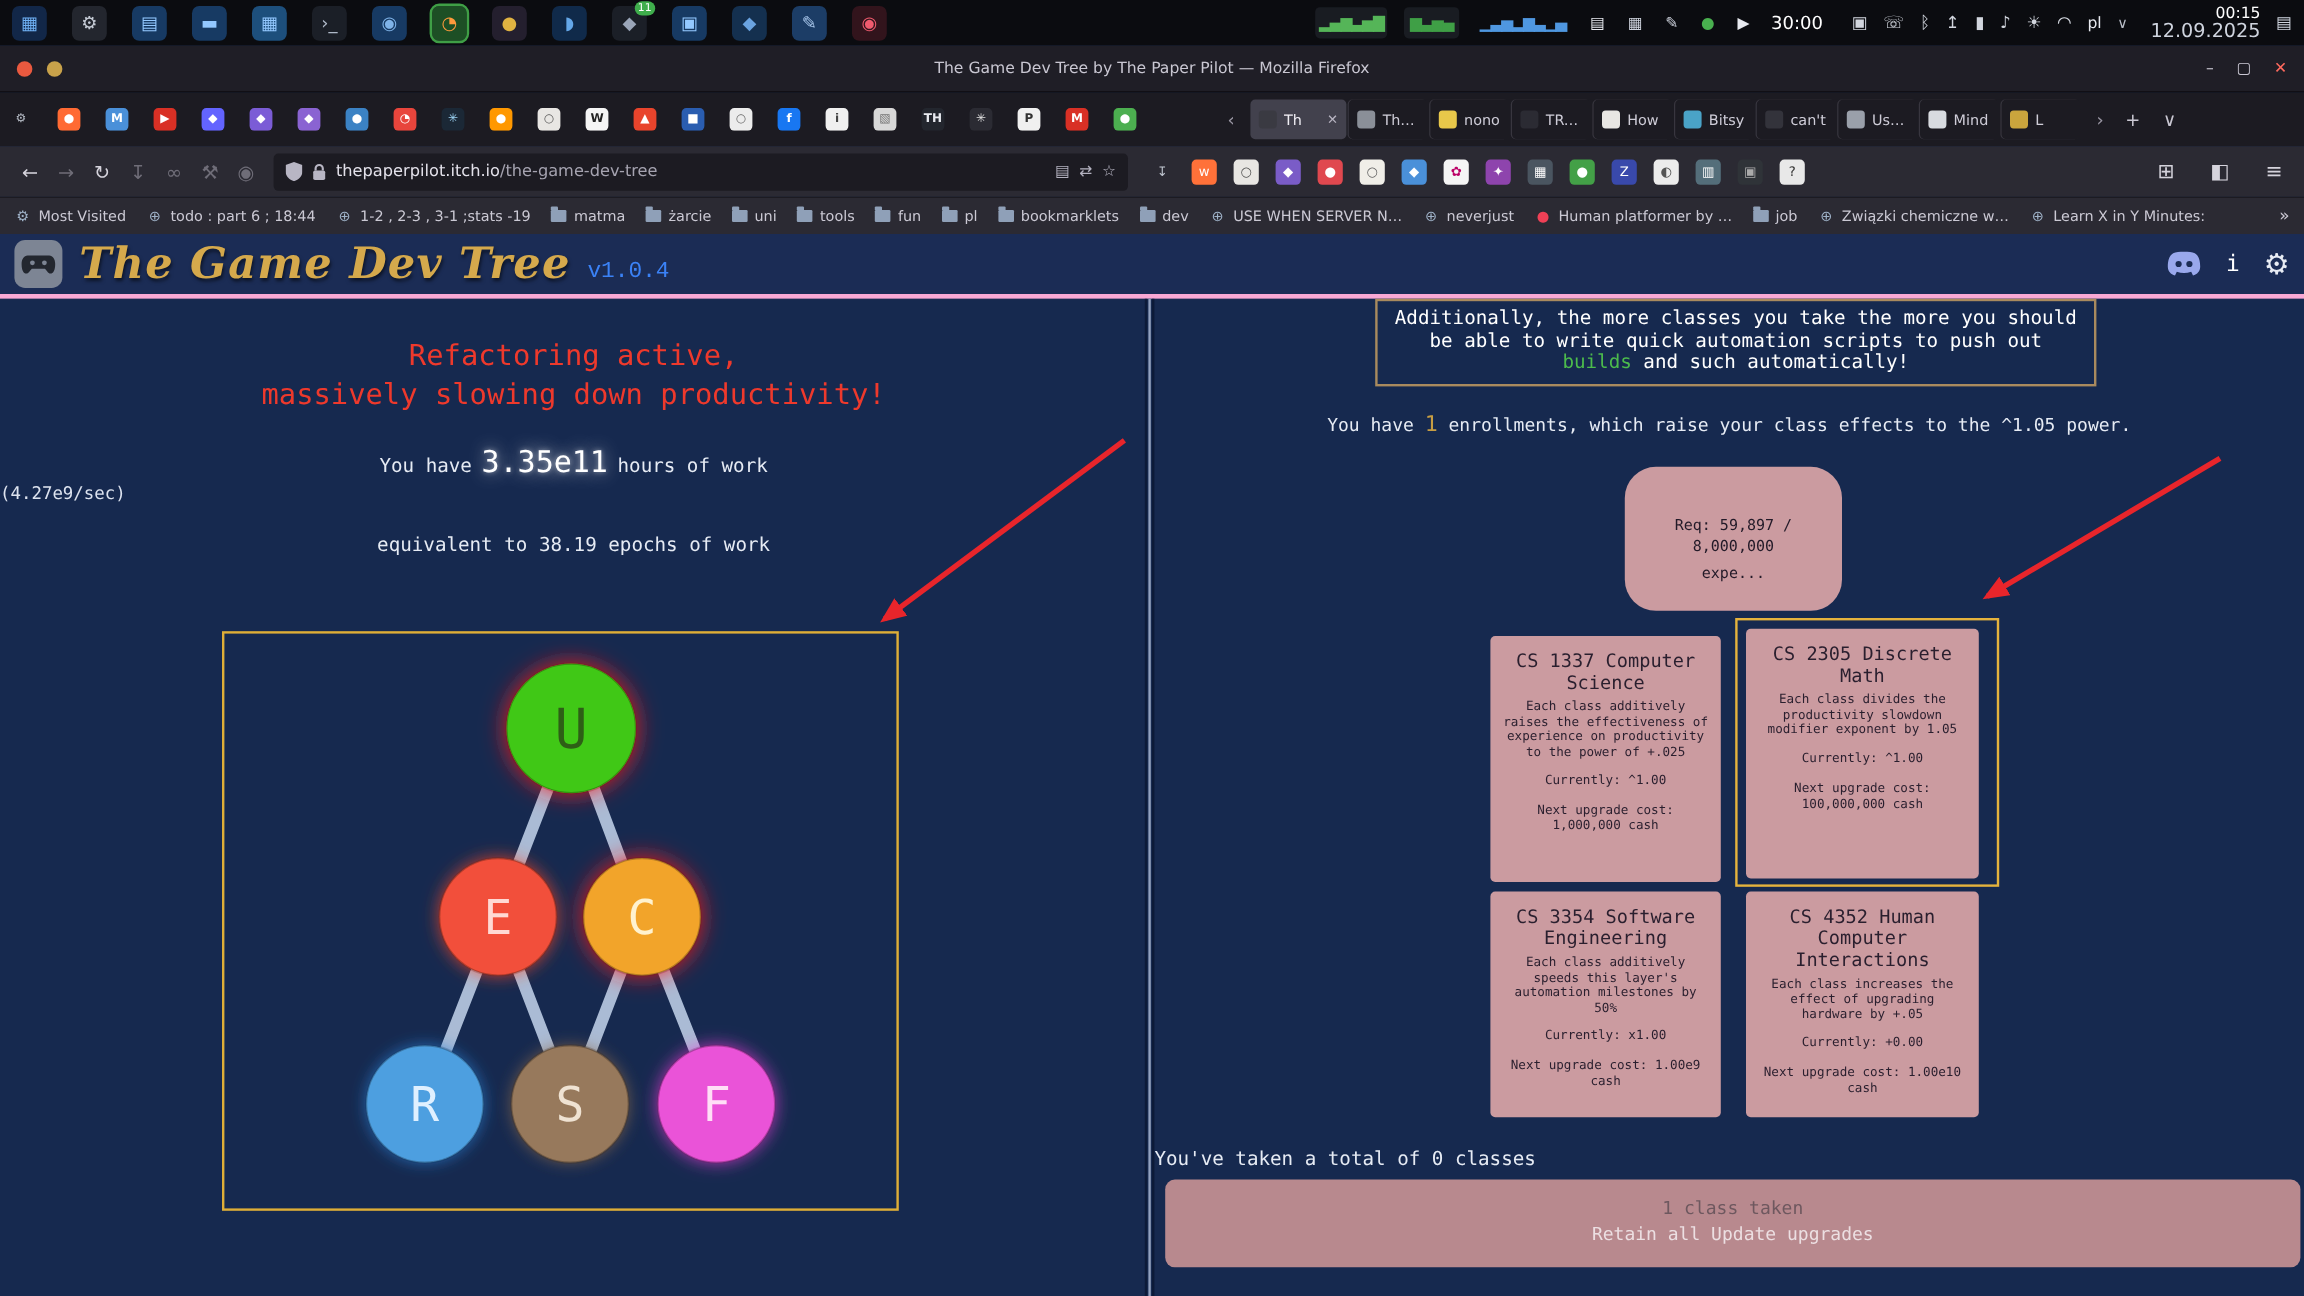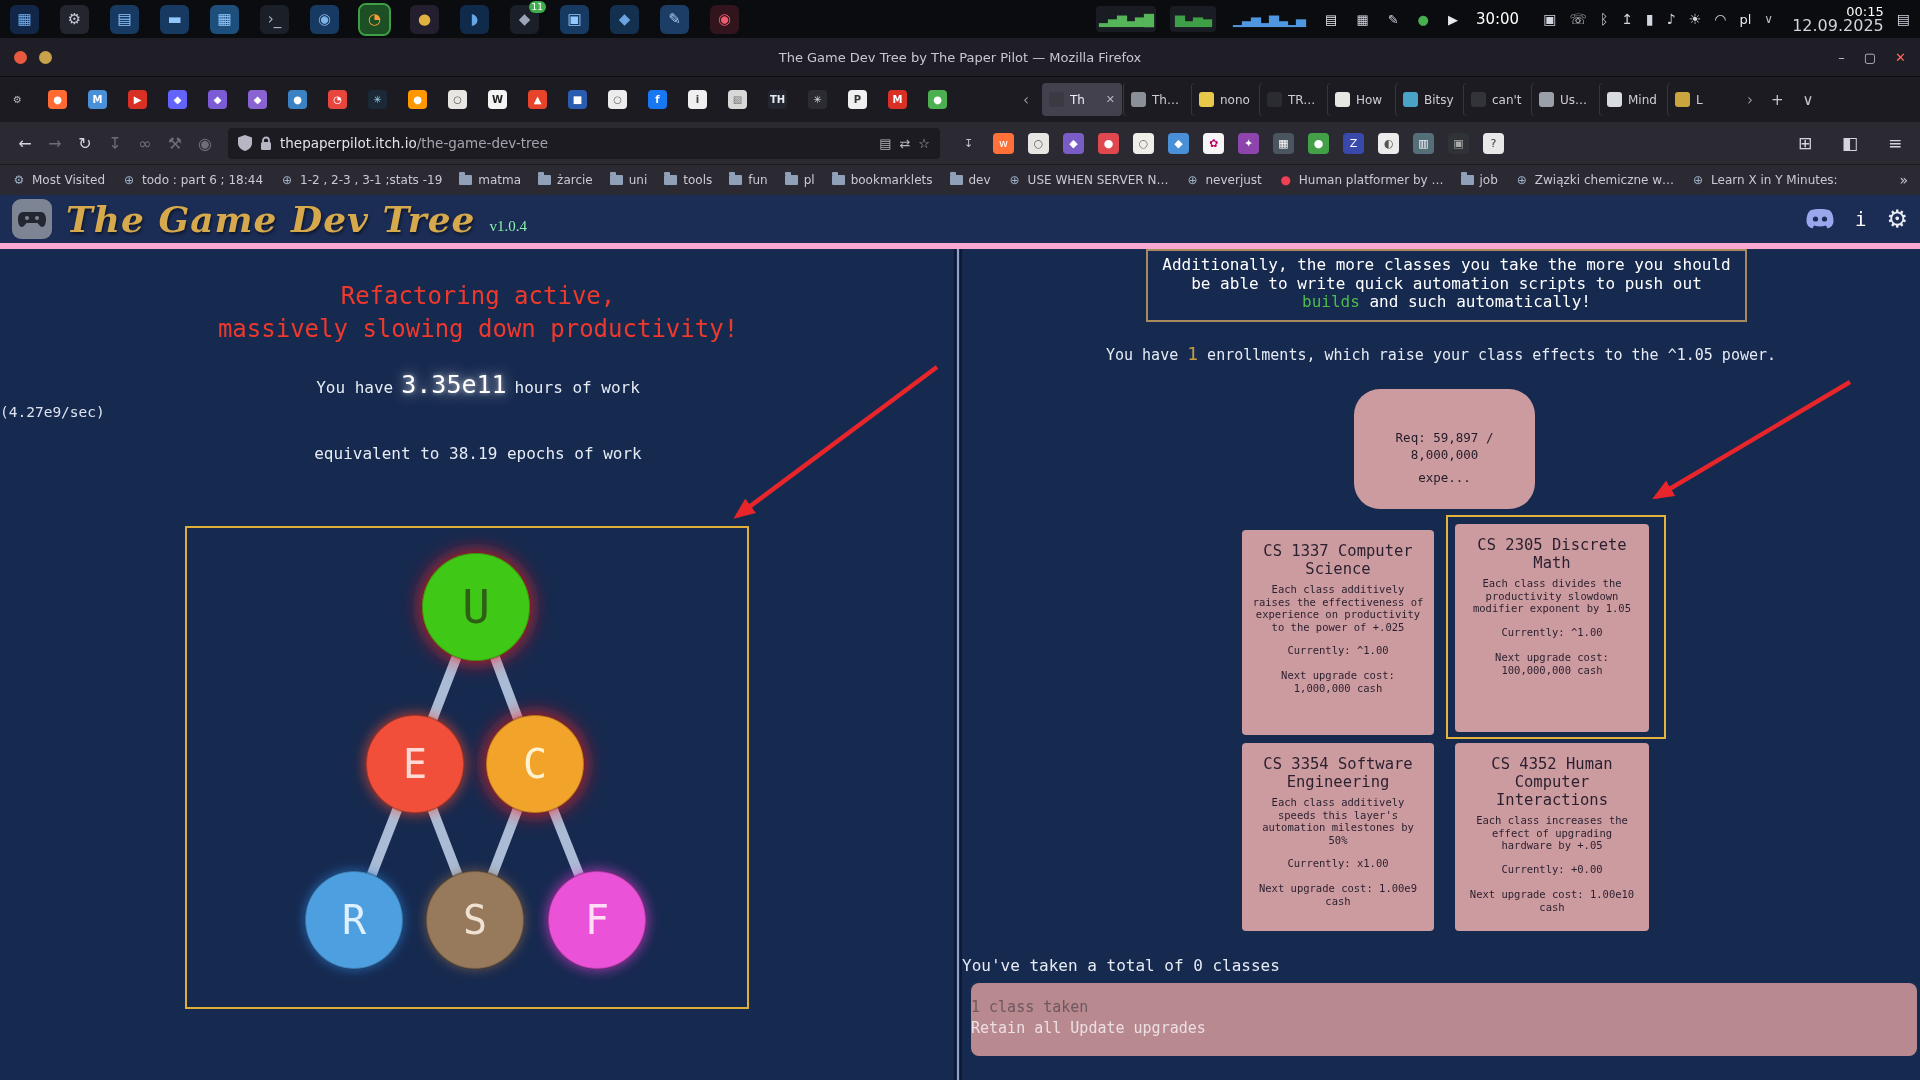--- a/index.html
+++ b/index.html
@@ -68,24 +68,24 @@
 
 .bookmarksbar{height:31px;background:#2b2a33;display:flex;align-items:center;gap:17px;padding:0 12px;border-top:1px solid #1c1b22;overflow:hidden}
 .bm{display:inline-flex;align-items:center;gap:6px;color:#cbc9d4;font-size:12px;white-space:nowrap;flex:none}
 .bmi{font-size:12px;color:#9fb2c8;width:14px;text-align:center;flex:none}
 .bmi.folder{width:13px;height:10px;background:#8fa0b8;border-radius:1px;position:relative}
 .bmi.folder::before{content:"";position:absolute;top:-3px;left:0;width:6px;height:3px;background:#8fa0b8;border-radius:1px 1px 0 0}
 .bmi.pocket{color:#ef4056}
 .bm-overflow{margin-left:auto;font-size:14px}
 
 
-.gameheader{height:54px;background:#1b2c55;display:flex;align-items:center;padding:0 12px;gap:14px;border-bottom:6px solid #f9a8d4}
+.gameheader{height:54px;background:#1b2c55;display:flex;align-items:center;padding:0 12px;gap:14px;border-bottom:4px solid #f9a8d4}
 .logo{width:40px;height:40px;border-radius:9px;background:#7d8594;display:grid;place-items:center;flex:none}
 .game-title{font-family:"DejaVu Serif","Liberation Serif",serif;font-style:italic;font-weight:bold;font-size:36px;color:#d5a94c;letter-spacing:1px;text-shadow:1px 2px 3px rgba(0,0,0,.55);line-height:50px}
-.game-version{font-family:Liberation Serif, serif;font-size:15px;color:#86efac;align-self:flex-end;margin-bottom:8px}
+.game-version{font-family:Liberation Mono, monospace;font-size:19px;color:#3b82f6;align-self:flex-end;margin-bottom:8px}
 .gh-right{margin-left:auto;display:flex;gap:20px;align-items:center}
 .gh-info{color:#fff;font-family:"DejaVu Sans Mono",monospace;font-size:19px}
 .gh-gear{color:#e8ecf4;font-size:24px}
 
 
 .content{position:absolute;top:249px;left:0;width:1920px;height:831px;background:#16294f;font-family:"DejaVu Sans Mono","Liberation Mono",monospace}
 .left-panel{position:absolute;left:0;top:0;width:956px;height:831px}
 .divider{position:absolute;left:957px;top:0;width:2px;height:831px;background:#93a2c0;box-shadow:-3px 0 0 #0c1a38,3px 0 0 #0c1a38}
 .right-panel{position:absolute;left:962px;top:0;width:958px;height:831px}
 
@@ -107,21 +107,21 @@
 .card .ctitle{font-size:15.5px;line-height:18px;margin-bottom:5px}
 .card .cdesc{font-size:10.5px;line-height:12.5px}
 .card .ccurr{font-size:10.5px;margin-top:11px}
 .card .ccost{font-size:10.5px;line-height:13px;margin-top:13px}
 #card-0{left:280px;top:281px;width:192px;height:205px}
 #card-1{left:493px;top:275px;width:194px;height:208px}
 #card-2{left:280px;top:494px;width:192px;height:188px}
 #card-3{left:493px;top:494px;width:194px;height:188px}
 .card-outline{position:absolute;left:484px;top:266px;width:220px;height:224px;border:2px solid #e5b33d;pointer-events:none}
 .total{position:absolute;top:707px;width:100%;text-align:left;color:#e6ebf4;font-size:16px;line-height:20px}
-.bottom-btn{position:absolute;left:9px;top:734px;width:946px;height:73px;background:#b8898e;border-radius:8px;text-align:left;padding-top:13px;cursor:pointer}
+.bottom-btn{position:absolute;left:9px;top:734px;width:946px;height:73px;background:#b8898e;border-radius:8px;text-align:center;padding-top:13px;cursor:pointer}
 .bottom-btn .l1{color:#6e585f;font-size:15px;line-height:22px}
 .bottom-btn .l2{color:#ecdfe2;font-size:15px;line-height:21px}
 
 .arrows{position:absolute;inset:0;pointer-events:none;z-index:50}
 </style>
 </head>
 <body>
 
 <div class="screen">
 

